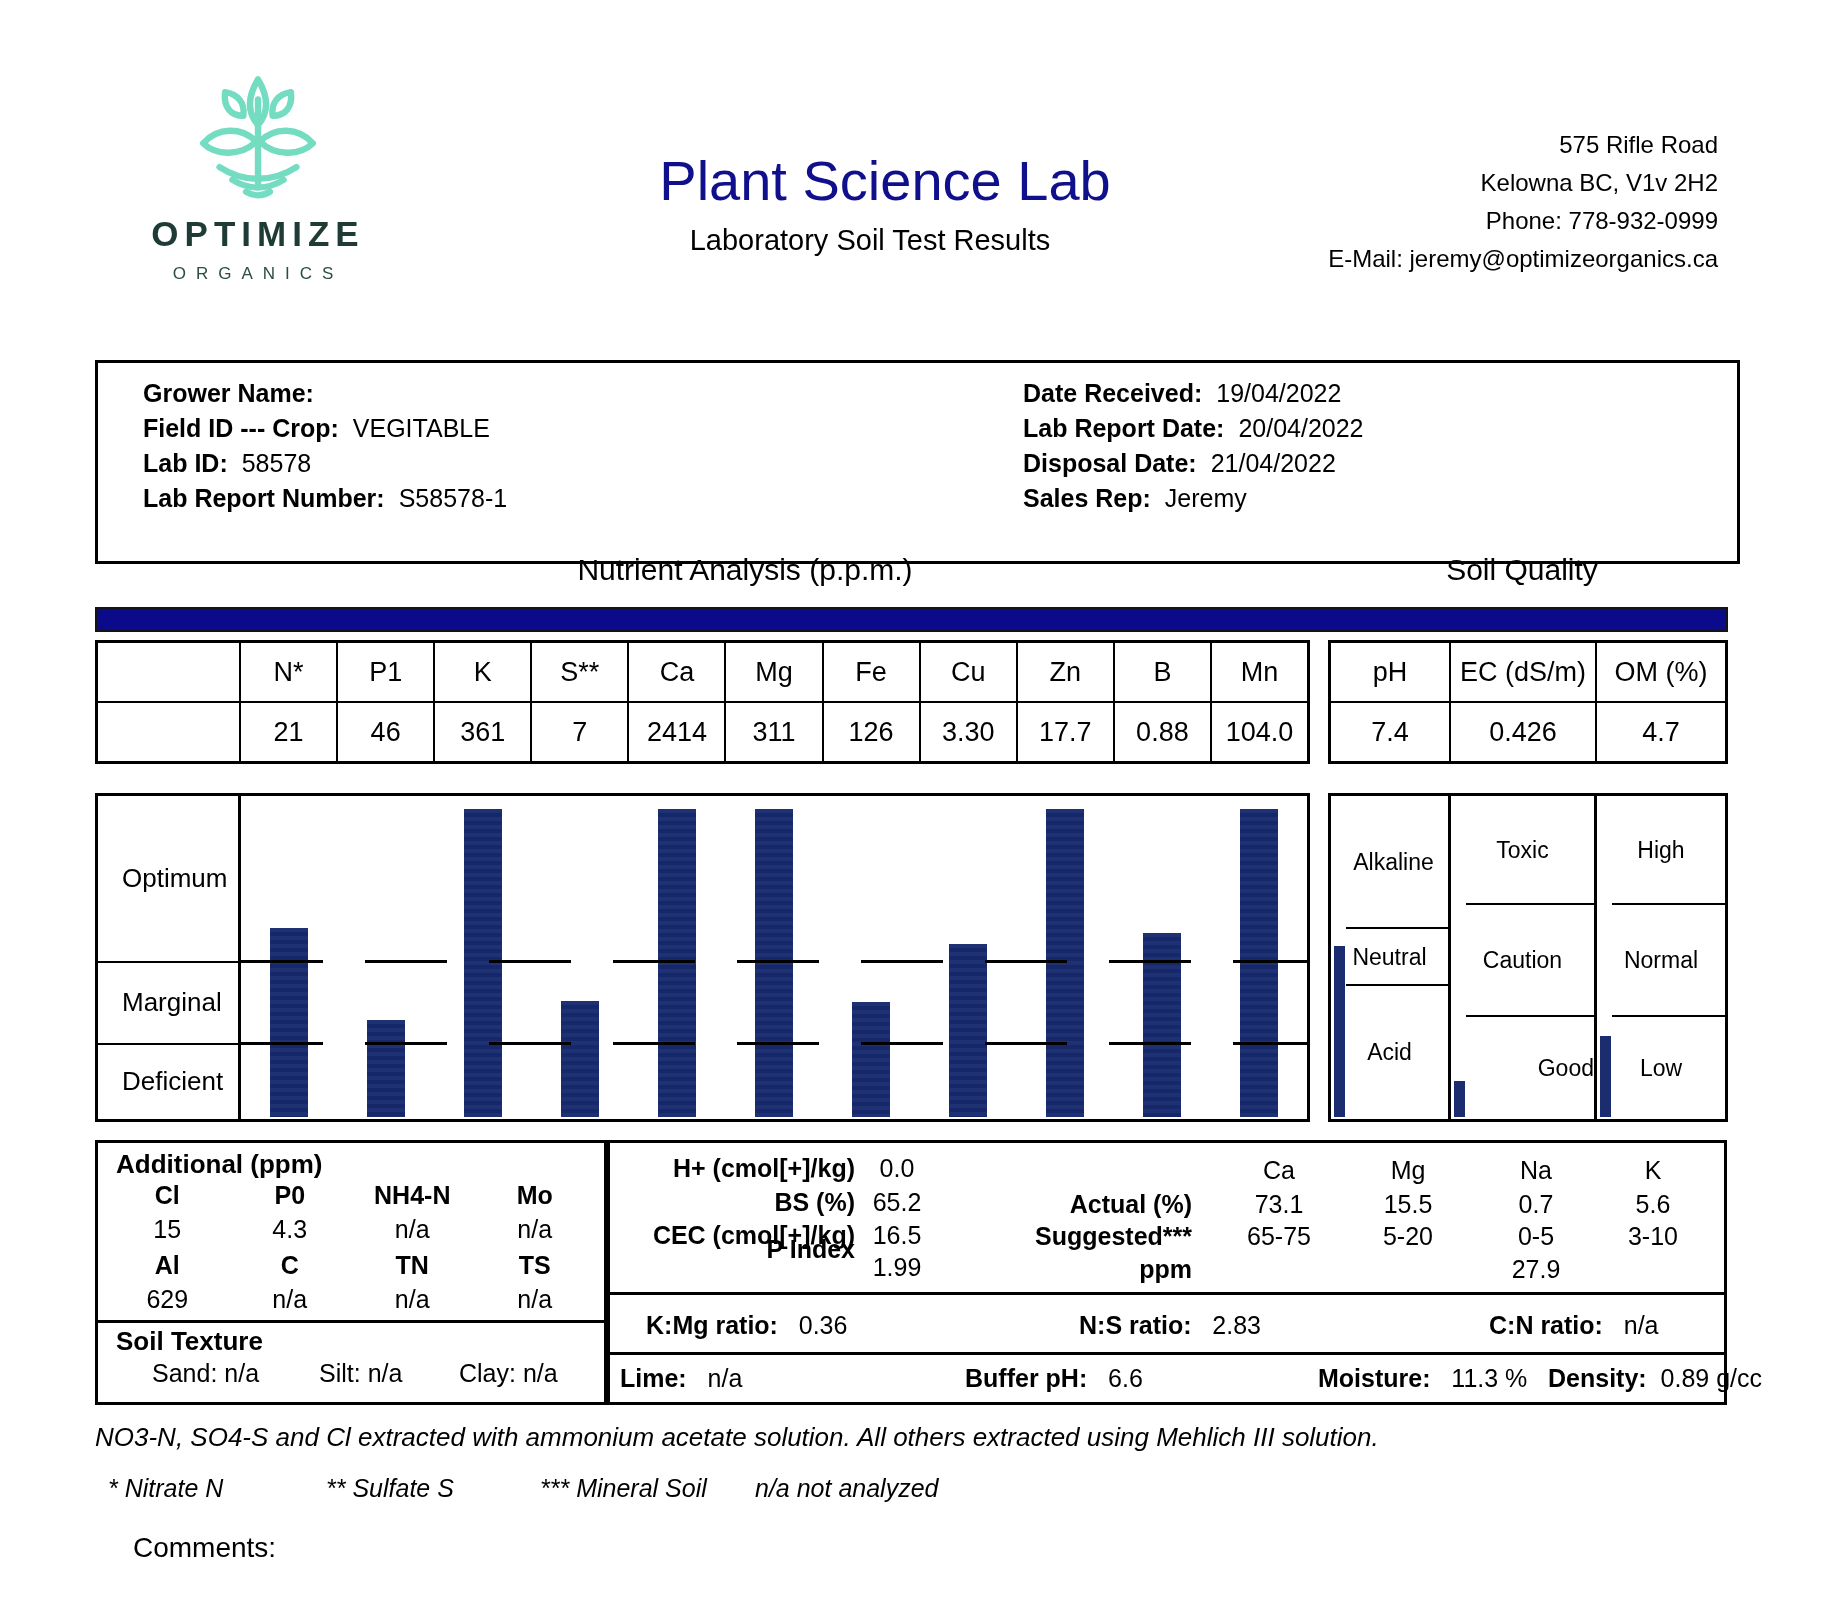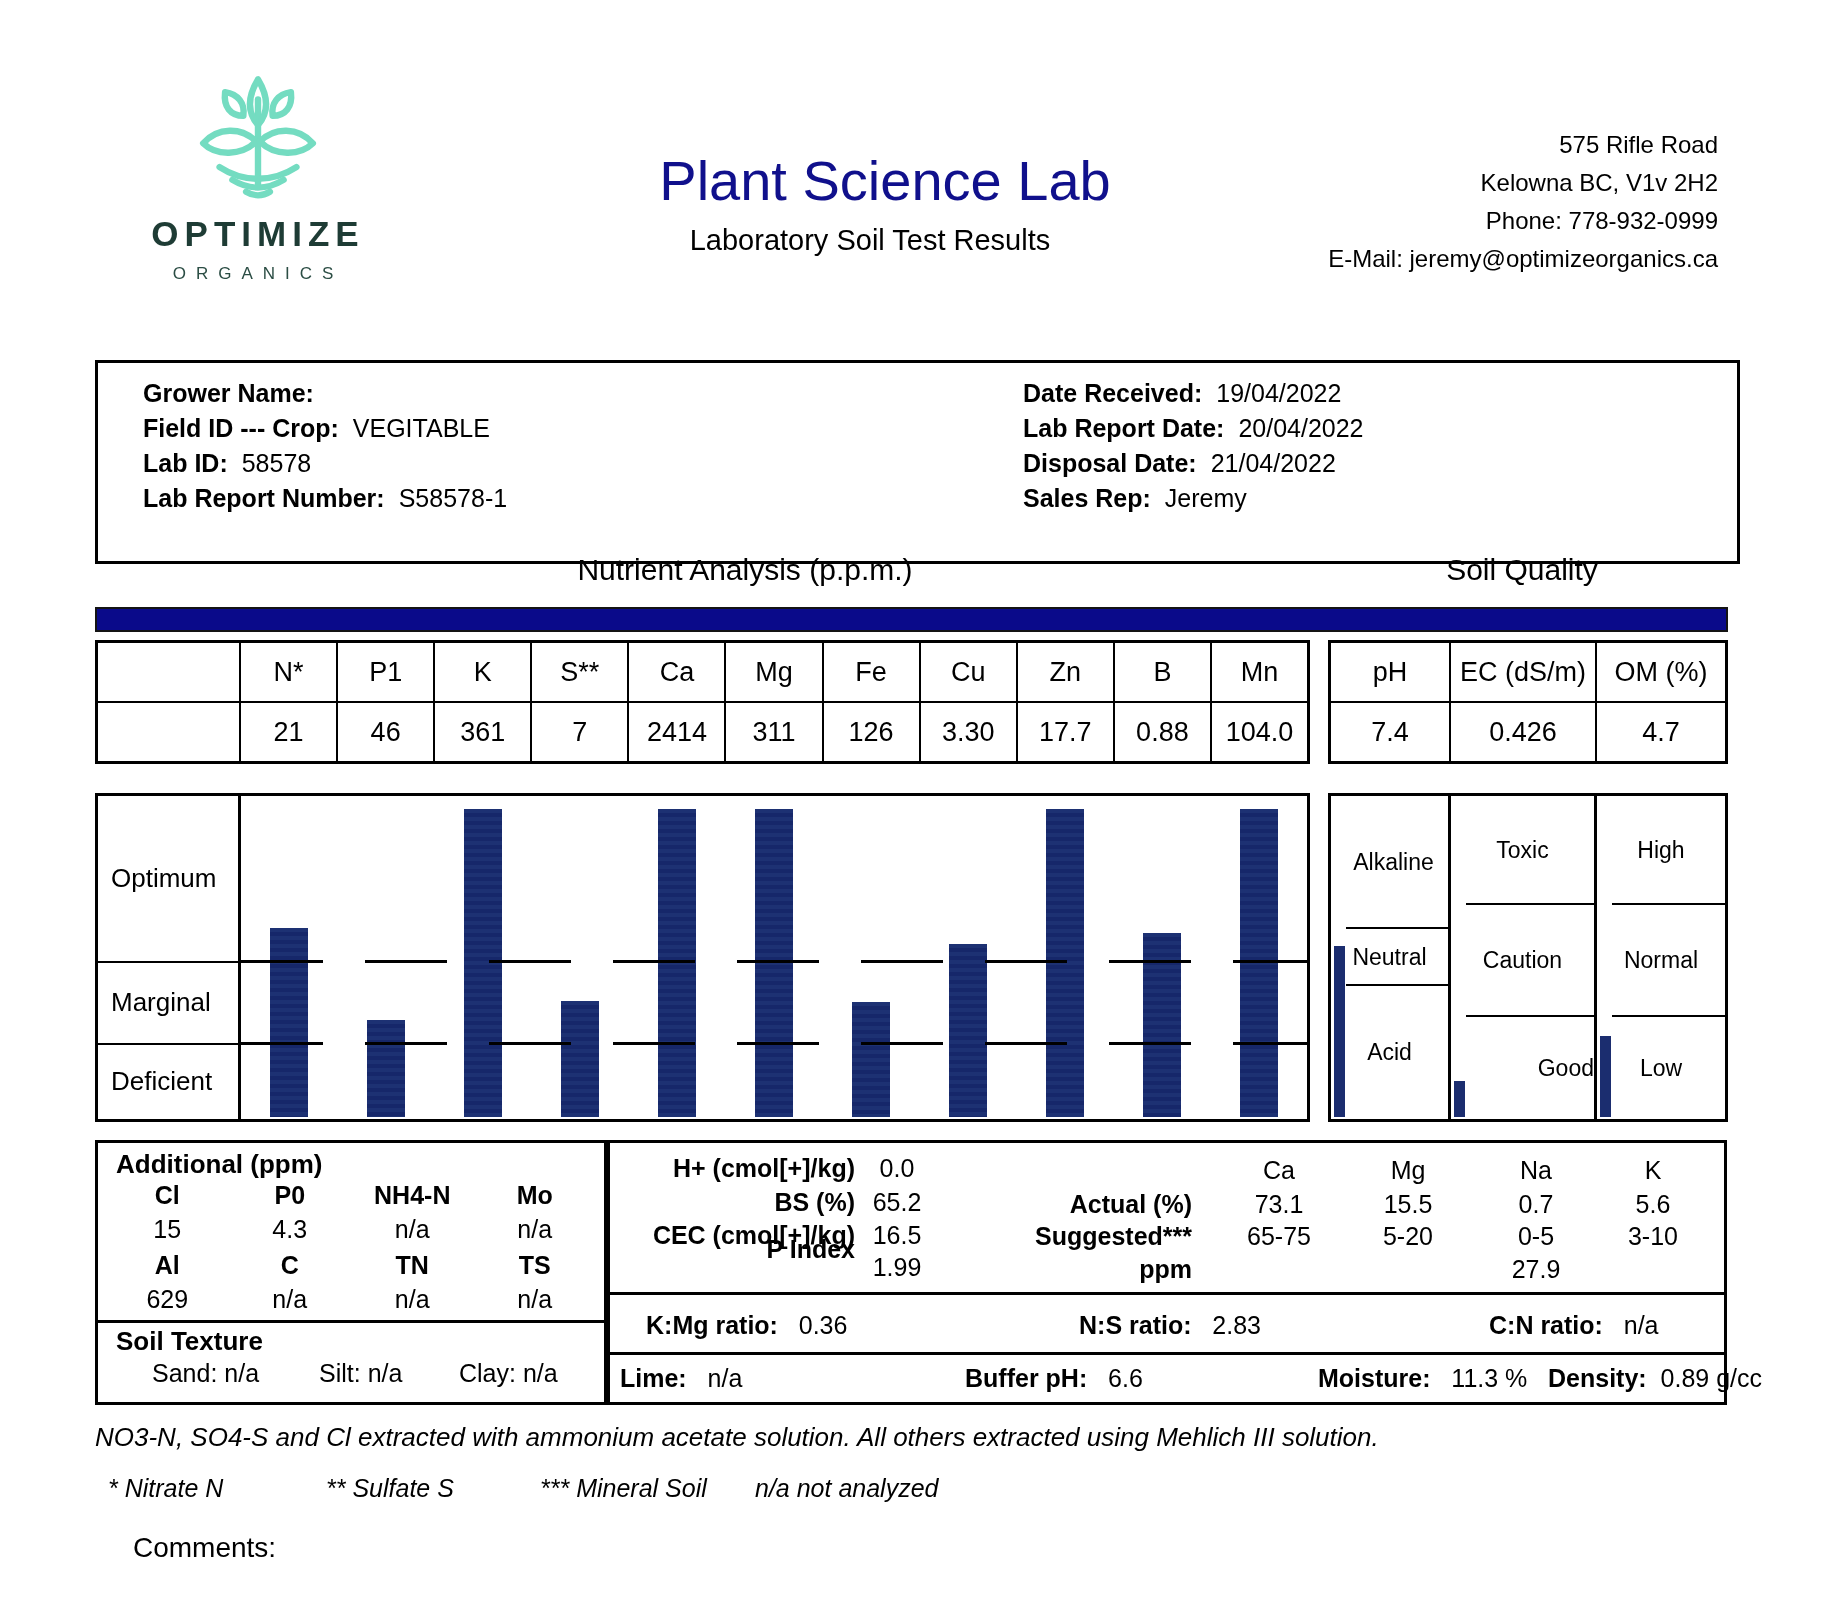--- a/index.html
+++ b/index.html
@@ -40,21 +40,21 @@
   .trow.hd .tcell{border-bottom:2px solid #000;height:60px}
   .ntable{left:95px;top:640px;width:1215px}
   .ntable .c0{width:143px}
   .ntable .cn{flex:1}
   .stable{left:1328px;top:640px;width:400px}
   .stable .s0{width:120px}.stable .s1{width:146px}.stable .s2{flex:1}
 
   
   .nchart{left:95px;top:793px;width:1215px;height:329px;border:3px solid #000;display:flex}
   .nlabels{width:143px;border-right:3px solid #000;display:flex;flex-direction:column}
-  .nband{display:flex;align-items:center;padding-left:13px;font-size:26px}
+  .nband{display:flex;align-items:center;padding-left:24px;font-size:26px}
   .nband.line{border-bottom:2px solid #000}
   .narea{flex:1;position:relative}
   .nbar{position:absolute;bottom:2px;width:38px;
         background:repeating-linear-gradient(180deg,#1d3173 0 4px,#16276a 4px 8px)}
   .dash-line{position:absolute;left:0;right:0;height:3px;
         background:repeating-linear-gradient(90deg,#000 0 82px,transparent 82px 124px)}
 
   
   .sqchart{left:1328px;top:793px;width:400px;height:329px;border:3px solid #000;display:flex}
   .gauge{position:relative;display:flex;flex-direction:column;border-right:3px solid #000}

